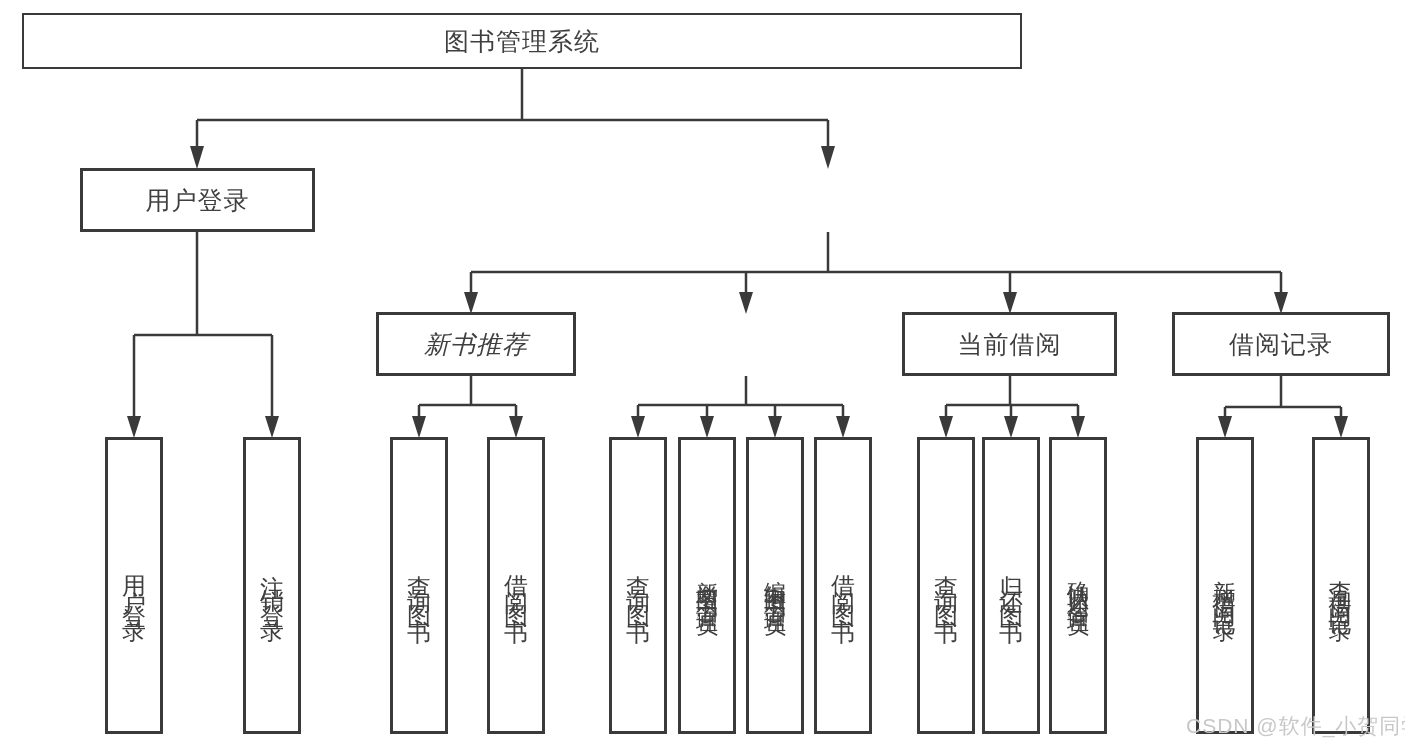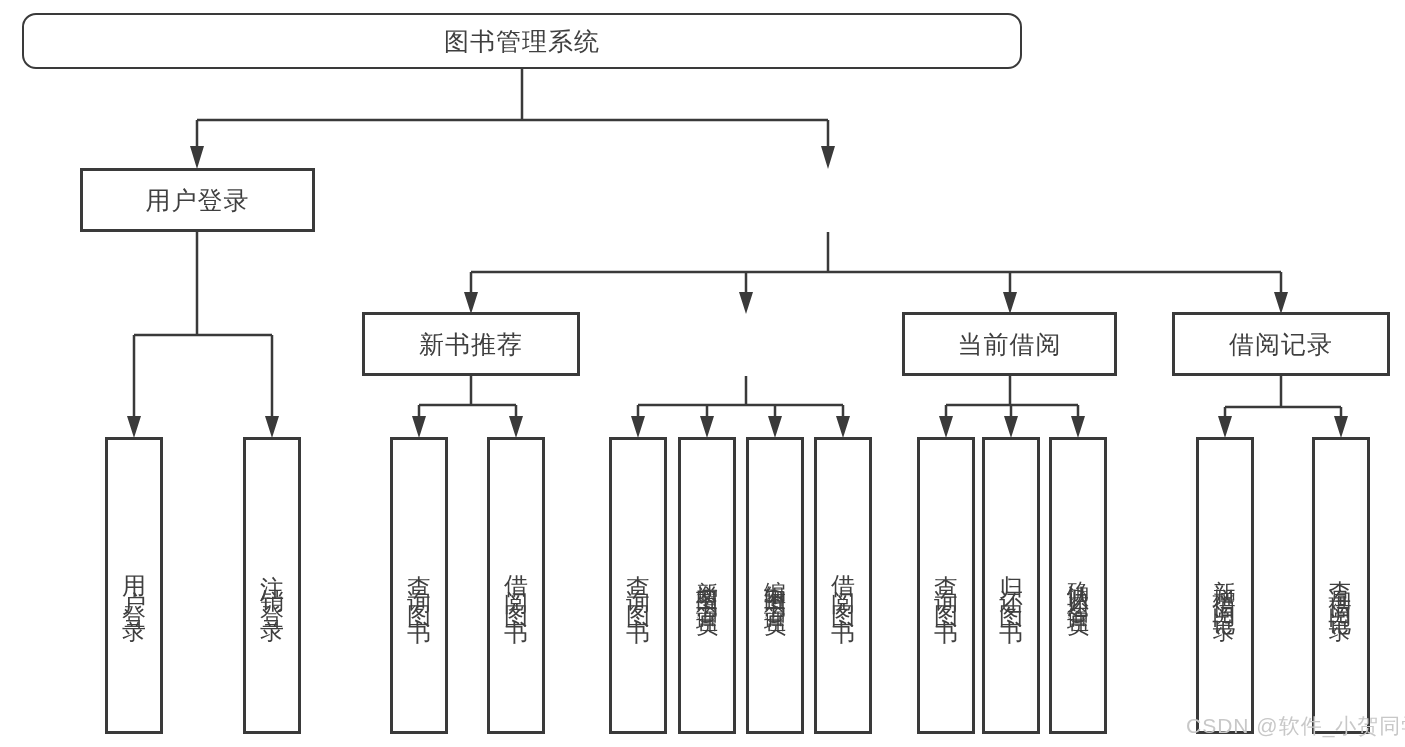--- a/index.html
+++ b/index.html
@@ -25,41 +25,41 @@
     position: absolute;
     background: #ffffff;
     border: 3px solid #3a3a3a;
     display: flex;
     align-items: center;
     justify-content: center;
     color: #3f3f3f;
     z-index: 2;
   }
 
-  .node.root   { border-width: 2px; font-size: 25px; letter-spacing: 1px; border-radius: 14px; }
+  .node.root   { border-width: 2px; font-size: 25px; letter-spacing: 1px; }
   .node.branch { font-size: 25px; letter-spacing: 1px; }
 
   .leaf span {
     writing-mode: vertical-rl;
     display: block;
     white-space: nowrap;
   }
   .ls-wide  { font-size: 24px; letter-spacing: 15px; }
   .ls-mid   { font-size: 23px; letter-spacing: 8px; }
   .ls-tight { font-size: 22px; letter-spacing: 5px; }
 
   
   .n-root { left: 22px;  top: 13px;  width: 1000px; height: 56px; }
 
   
   .n-user-login { left: 80px;  top: 168px; width: 235px; height: 64px; }
   .n-book-mgmt  { left: 711px; top: 168px; width: 235px; height: 64px; }
 
   
-  .n-new-book   { left: 362px;  top: 312px; width: 218px; height: 64px; }
+  .n-new-book   { left: 376px;  top: 312px; width: 200px; height: 64px; font-style: italic; }
   .n-borrowing  { left: 637px;  top: 312px; width: 218px; height: 64px; }
   .n-current    { left: 902px;  top: 312px; width: 215px; height: 64px; }
   .n-records    { left: 1172px; top: 312px; width: 218px; height: 64px; }
 
   
   .leaf { top: 437px; width: 58px; height: 297px; }
   .n-leaf-login     { left: 105px; }
   .n-leaf-logout    { left: 243px; }
   .n-leaf-nbr-query { left: 390px; }
   .n-leaf-nbr-borrow{ left: 487px; }

